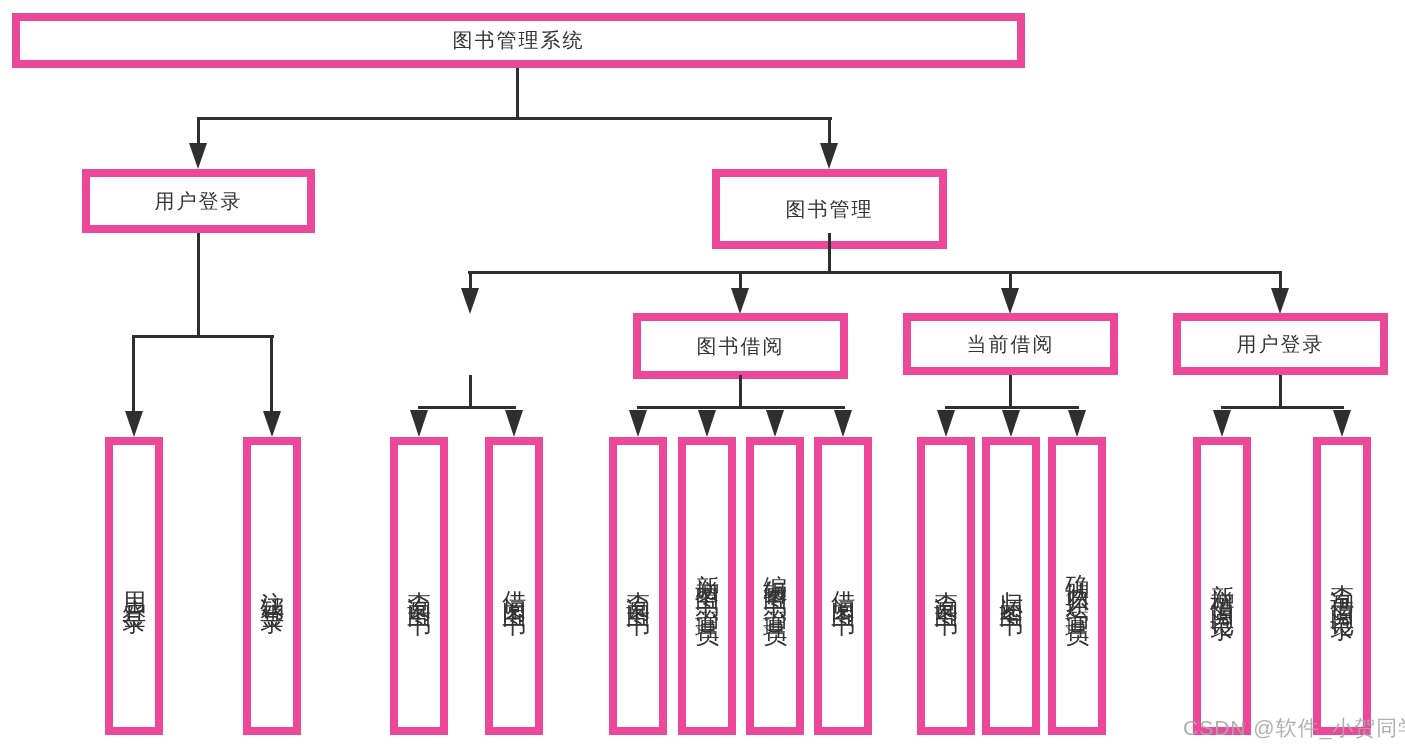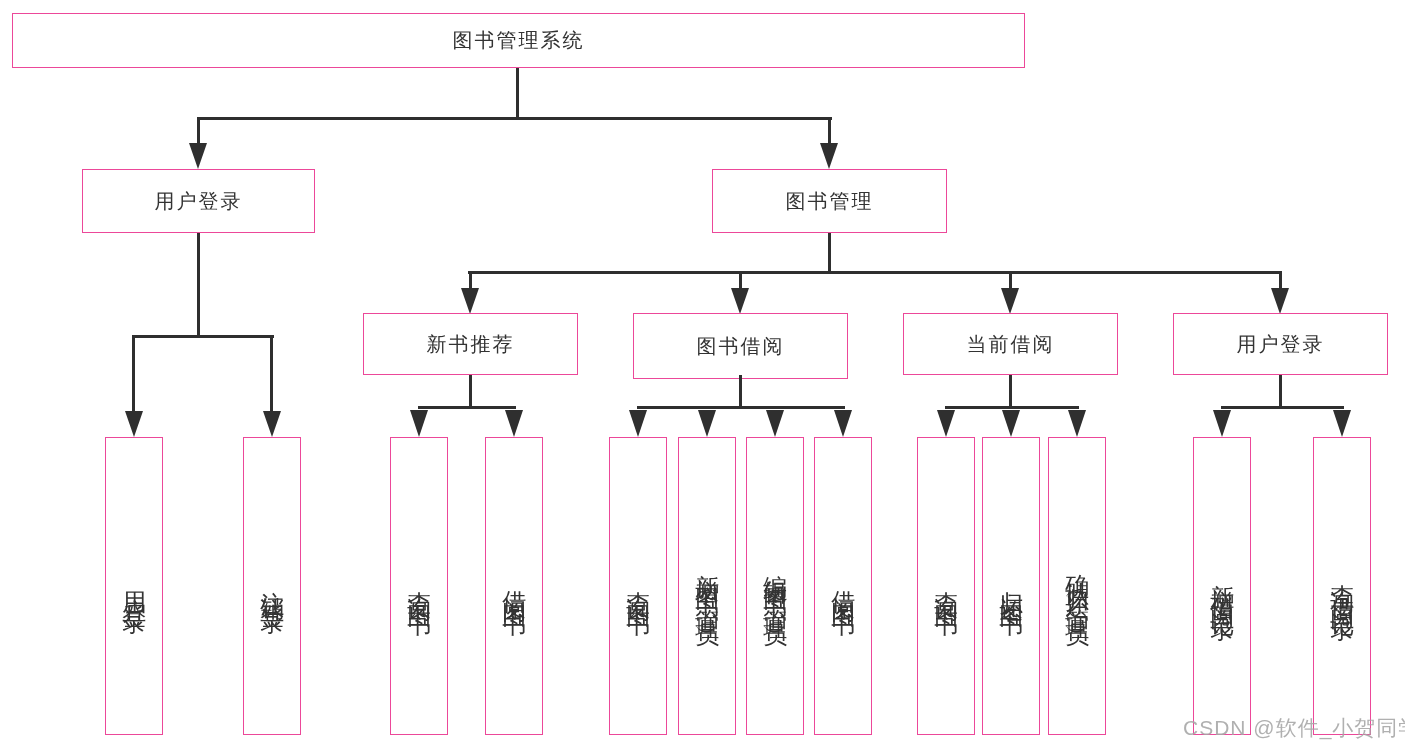--- a/index.html
+++ b/index.html
@@ -7,21 +7,21 @@
     position: relative;
     width: 1405px;
     height: 747px;
     background: #ffffff;
     font-family: "Liberation Sans", sans-serif;
     overflow: hidden;
   }
   .box {
     position: absolute;
     box-sizing: border-box;
-    border: 1px solid #ec4899;
+    border: 8px solid #ec4899;
     background: #ffffff;
     display: flex;
     align-items: center;
     justify-content: center;
     color: #333333;
     text-align: right;
   }
   .hbox {
     font-size: 20px;
     letter-spacing: 2px;
@@ -71,21 +71,21 @@
   <div class="line" style="left:516px; top:68px; width:3px; height:52px;"></div>
   <div class="line" style="left:197px; top:117px; width:635px; height:3px;"></div>
   <div class="line" style="left:197px; top:117px; width:3px; height:28px;"></div>
   <div class="arrow" style="left:189px; top:143px;"></div>
   <div class="line" style="left:828px; top:117px; width:3px; height:28px;"></div>
   <div class="arrow" style="left:820px; top:143px;"></div>
 
   <div class="box hbox" style="left:82px; top:169px; width:233px; height:64px;">
     <span>用户登录</span>
   </div>
-  <div class="box hbox" style="left:712px; top:169px; width:235px; height:64px;">
+  <div class="box hbox" style="left:712px; top:169px; width:235px; height:80px;">
     <span>图书管理</span>
   </div>
 
   <div class="line" style="left:197px; top:233px; width:3px; height:105px;"></div>
   <div class="line" style="left:132px; top:335px; width:142px; height:3px;"></div>
   <div class="line" style="left:132px; top:335px; width:3px; height:77px;"></div>
   <div class="arrow" style="left:125px; top:411px;"></div>
   <div class="line" style="left:270px; top:335px; width:3px; height:77px;"></div>
   <div class="arrow" style="left:263px; top:411px;"></div>
 
@@ -93,23 +93,20 @@
   <div class="line" style="left:468px; top:271px; width:814px; height:3px;"></div>
   <div class="line" style="left:469px; top:271px; width:3px; height:19px;"></div>
   <div class="arrow" style="left:461px; top:288px;"></div>
   <div class="line" style="left:739px; top:271px; width:3px; height:19px;"></div>
   <div class="arrow" style="left:731px; top:288px;"></div>
   <div class="line" style="left:1009px; top:271px; width:3px; height:19px;"></div>
   <div class="arrow" style="left:1001px; top:288px;"></div>
   <div class="line" style="left:1279px; top:271px; width:3px; height:19px;"></div>
   <div class="arrow" style="left:1271px; top:288px;"></div>
 
-  <div class="box hbox" style="left:363px; top:313px; width:215px; height:62px;">
-    <span>新书推荐</span>
-  </div>
   <div class="box hbox" style="left:633px; top:313px; width:215px; height:66px;">
     <span>图书借阅</span>
   </div>
   <div class="box hbox" style="left:903px; top:313px; width:215px; height:62px;">
     <span>当前借阅</span>
   </div>
   <div class="box hbox" style="left:1173px; top:313px; width:215px; height:62px;">
     <span>用户登录</span>
   </div>
 

